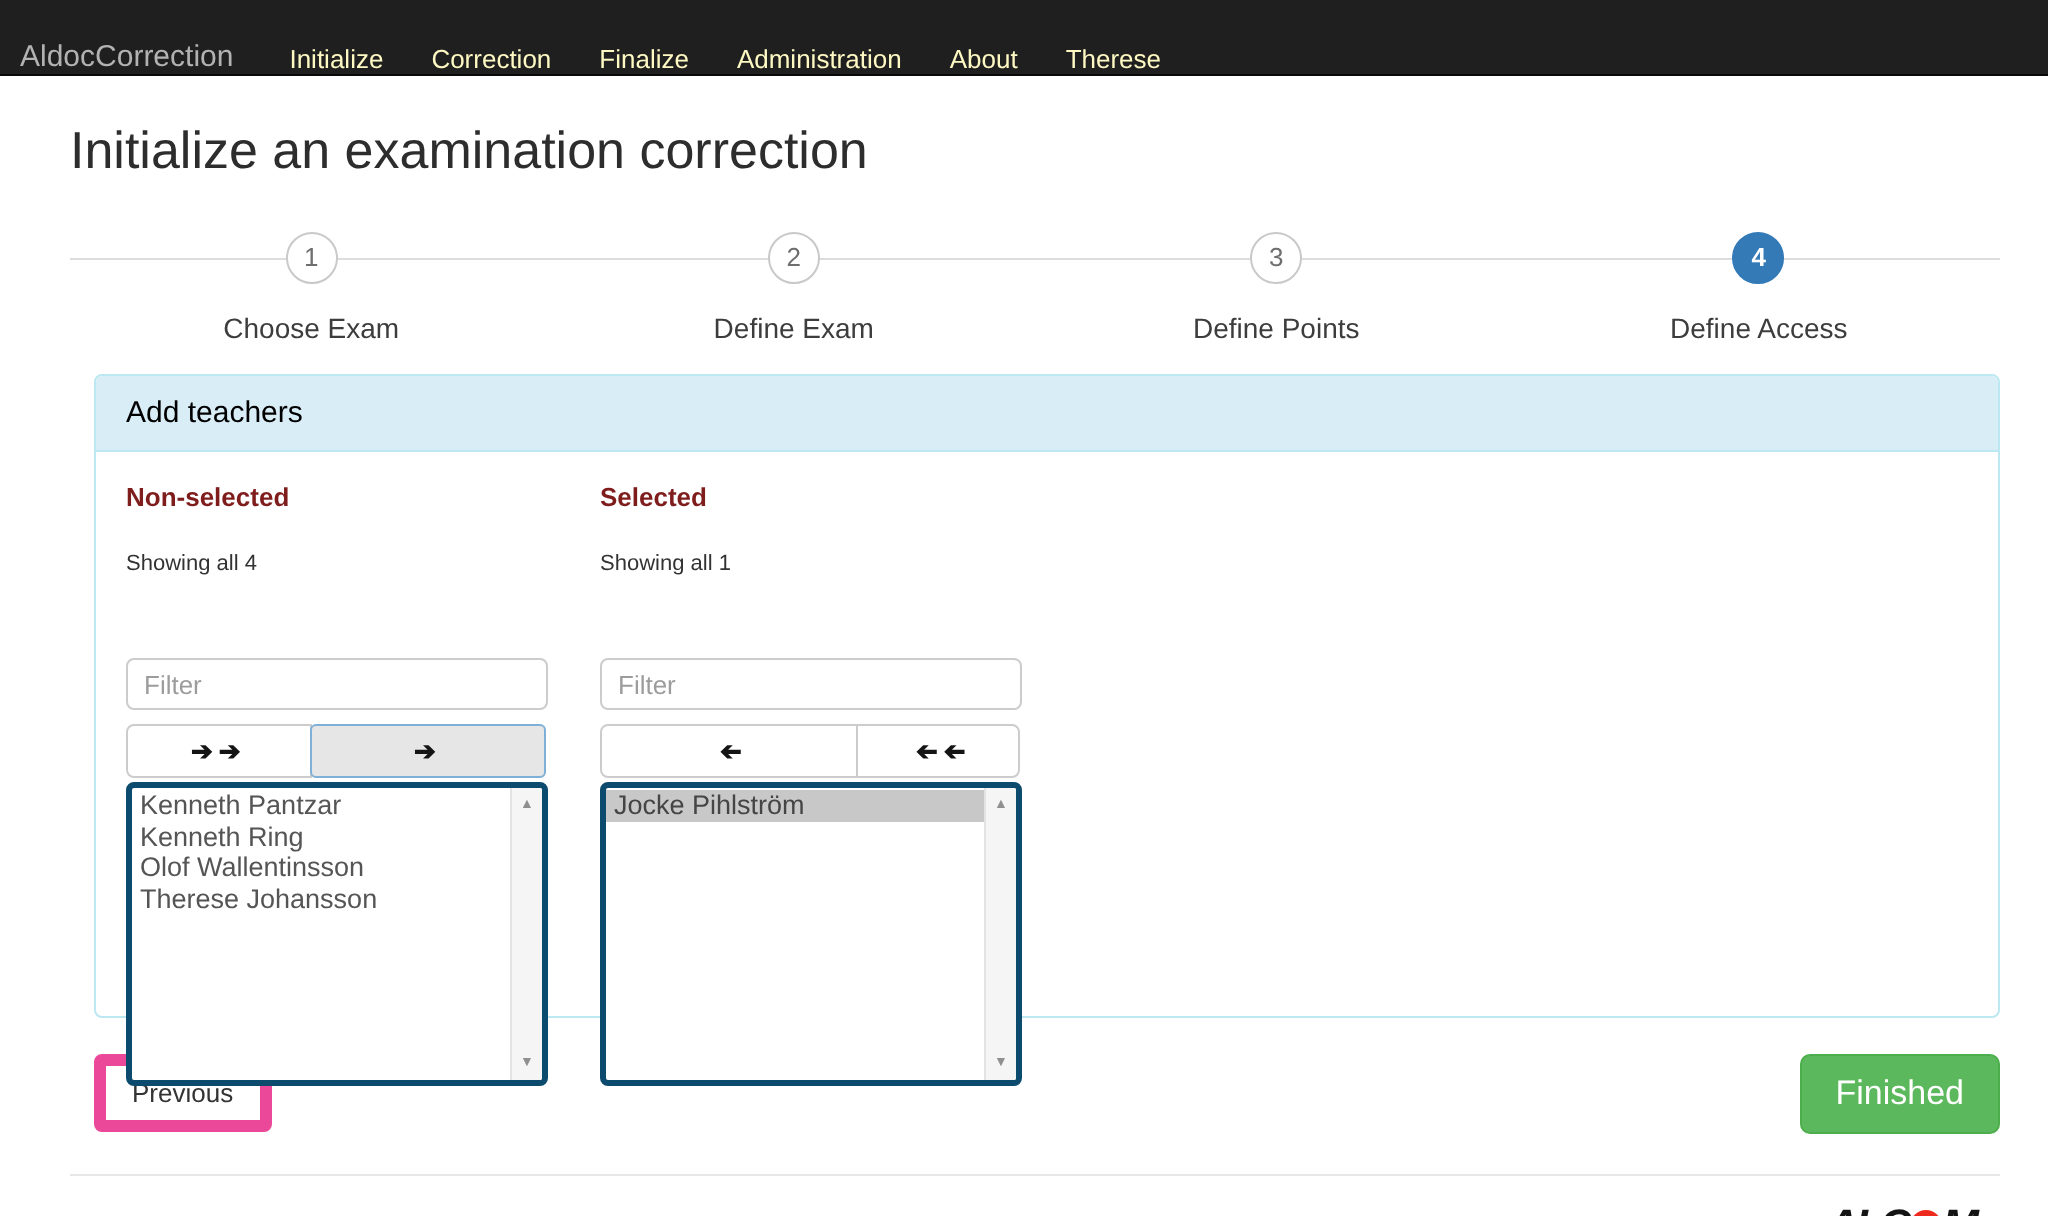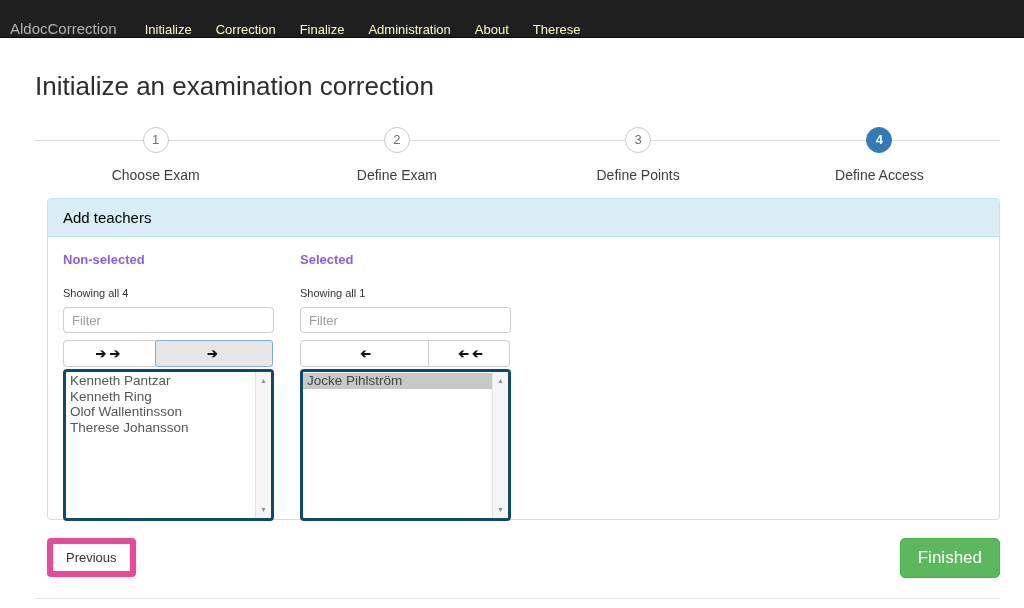--- a/index.html
+++ b/index.html
@@ -7,21 +7,21 @@
 
   
   .navbar { height:38px; background:#1f1f1f; border-bottom:1px solid #090909;
             display:flex; align-items:flex-end; padding:0 8px; }
   .brand { color:#b2b2b2; font-size:15px; margin:0 16px 0 2px; cursor:pointer; }
   .nav-items { display:flex; align-items:center; }
   .nav-item { color:#fef9c3; font-size:13px; padding:0 12px; cursor:pointer; white-space:nowrap; }
 
   
   .container { padding:0 24px 0 35px; }
-  .page-title { font-size:26px; font-weight:normal; color:#2d2d2d; margin:33px 0 0 0; }
+  .page-title { font-size:26px; font-weight:normal; color:#2d2d2d; margin:22px 0 0 0; }
 
   
   .wizard { position:relative; margin-top:25px; }
   .wizard-line { position:absolute; top:13px; left:0; right:0; height:1px; background:#dcdcdc; }
   .wizard-row { display:flex; position:relative; }
   .wizard-cell { flex:1; display:flex; justify-content:center; }
   .step-circle { width:26px; height:26px; border-radius:50%; background:#fff; border:1px solid #c9c9c9;
                  color:#6f6f6f; font-size:13px; line-height:24px; text-align:center; cursor:pointer; }
   .step-circle.active { background:#337ab7; border-color:#337ab7; color:#fff; font-weight:bold; }
   .wizard-labels { display:flex; margin-top:14px; }
@@ -29,24 +29,24 @@
 
   
   .panel { margin:15px 0 0 12px; border:1px solid #bce8f1; border-radius:4px; background:#fff; }
   .panel-heading { background:#d9edf7; color:#000000; padding:10px 15px; font-size:15px;
                    border-bottom:1px solid #bce8f1; border-radius:3px 3px 0 0; }
   .panel-body { padding:15px; height:282px; }
 
   
   .dlb { display:flex; gap:26px; }
   .dlb-col { width:211px; }
-  .dlb-title { font-size:13px; font-weight:bold; color:#8b5cf6; margin-bottom:10px; }
+  .dlb-title { font-size:13px; font-weight:bold; color:#7f1d1d; margin-bottom:10px; }
   .dlb-info { font-size:11px; color:#333; margin-bottom:8px;margin-top:20px; }
   .dlb-filter { width:100%; height:26px; border:1px solid #ccc; border-radius:4px;
-                padding:3px 8px; font-size:13px; color:#555; outline:none; }
+                padding:3px 8px; font-size:13px; color:#555; outline:none;margin-top:33px; }
   .dlb-filter::placeholder { color:#9c9c9c; }
   .dlb-btns { display:flex; margin-top:7px; }
   .dlb-btn { height:27px; background:#fff; border:1px solid #ccc; color:#141414; cursor:pointer;
              display:flex; align-items:center; justify-content:center; padding:0; font-size:13px; }
   .dlb-btn + .dlb-btn { margin-left:-1px; }
   .dlb-btn:first-child { border-radius:4px 0 0 4px; }
   .dlb-btn:last-child { border-radius:0 4px 4px 0; }
   .dlb-btn.focused { background:#e6e6e6; border:1px solid #7fb0d8; border-radius:3px; position:relative; z-index:2; }
   .w44{width:44%} .w56{width:56%} .w61{width:61%} .w39{width:39%}
   .arrow { font-size:13px; letter-spacing:3px; font-weight:bold; line-height:1; }

